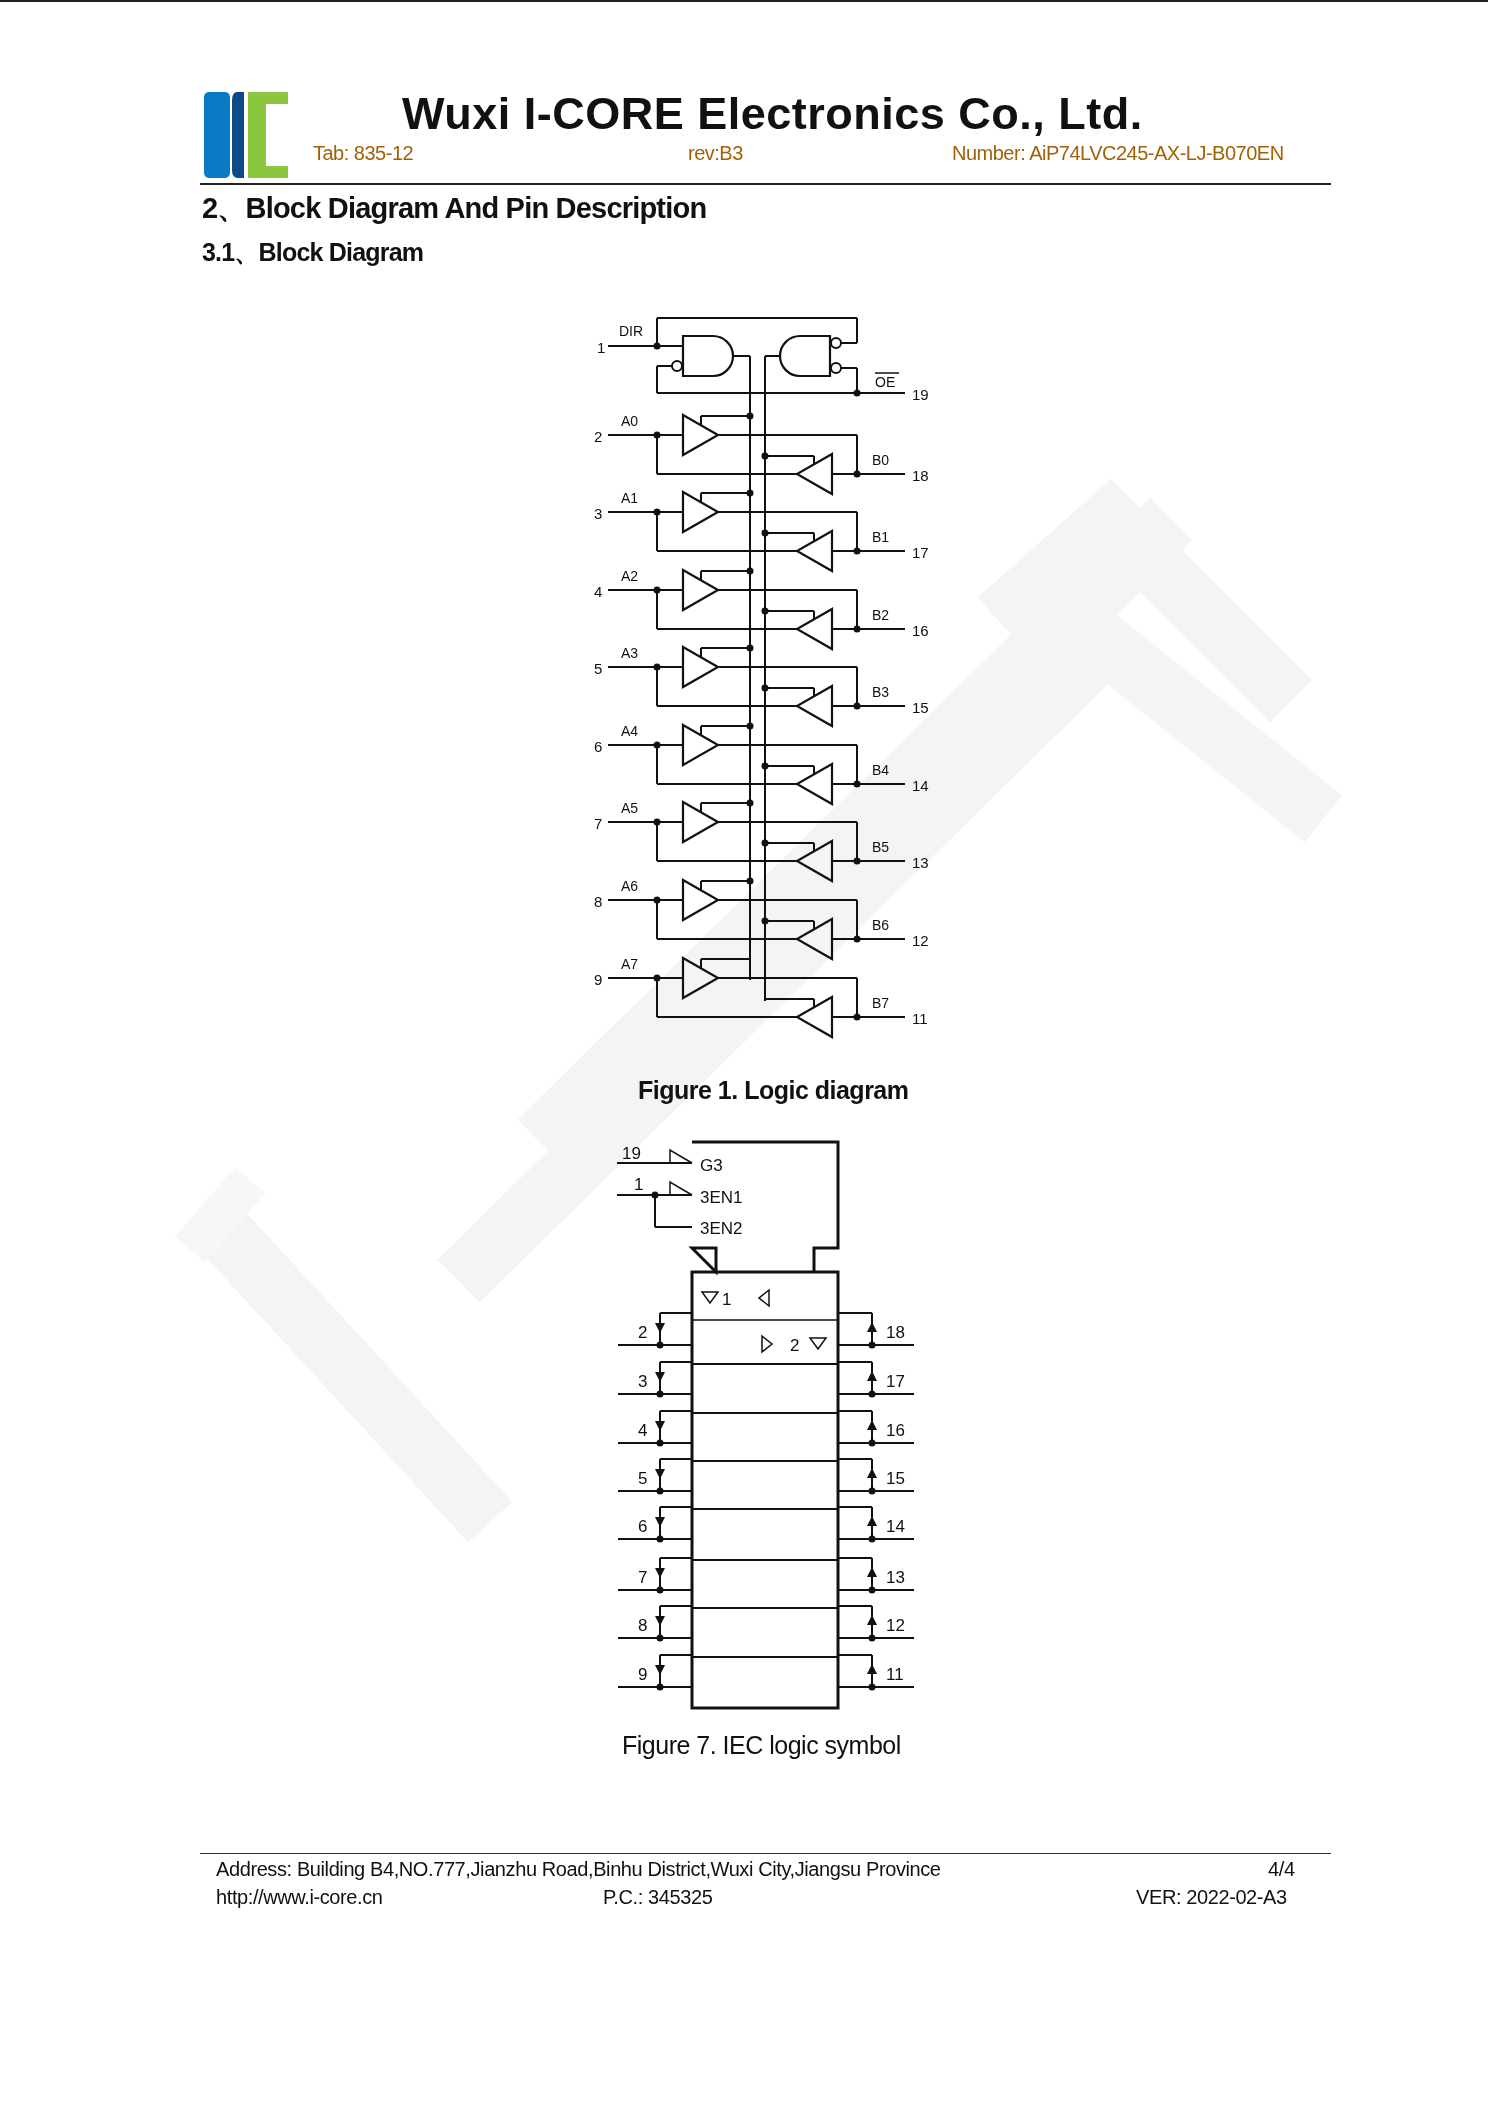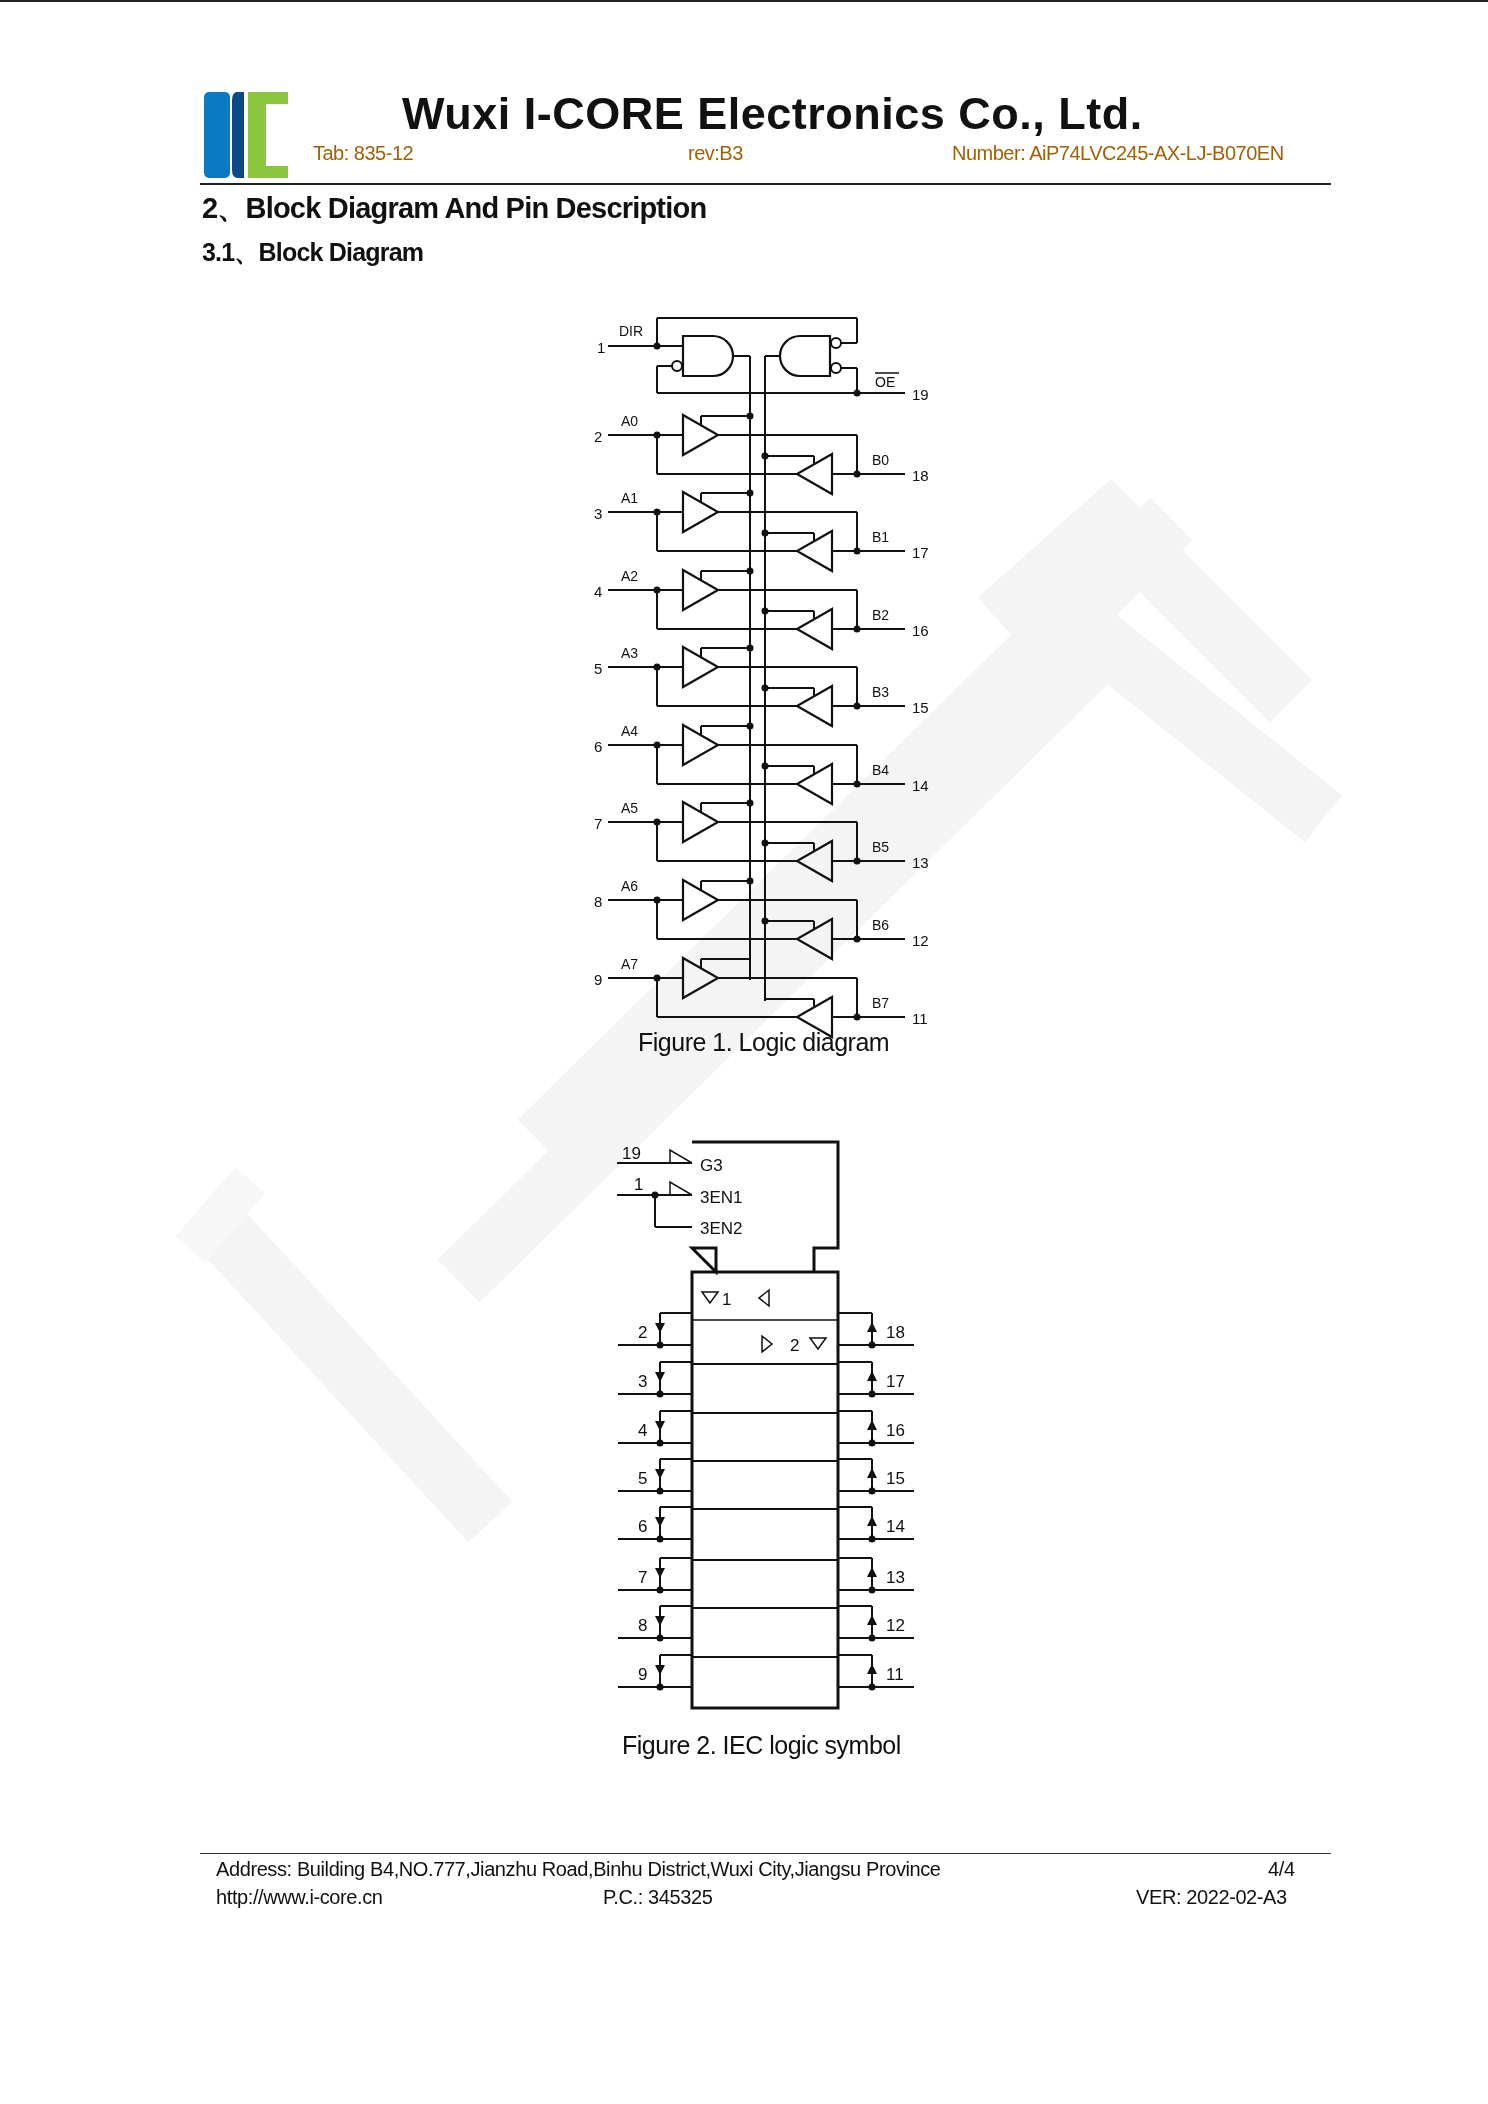--- a/index.html
+++ b/index.html
@@ -246,21 +246,21 @@
       <text x="594" y="907" font-size="15" text-anchor="start" stroke="none">8</text>
       <text x="621" y="891" font-size="14" text-anchor="start" stroke="none">A6</text>
       <text x="872" y="930" font-size="14" text-anchor="start" stroke="none">B6</text>
       <text x="912" y="946" font-size="15" text-anchor="start" stroke="none">12</text>
       <text x="594" y="985" font-size="15" text-anchor="start" stroke="none">9</text>
       <text x="621" y="969" font-size="14" text-anchor="start" stroke="none">A7</text>
       <text x="872" y="1008" font-size="14" text-anchor="start" stroke="none">B7</text>
       <text x="912" y="1024" font-size="15" text-anchor="start" stroke="none">11</text>
     </g>
 </svg>
-<div class="abs caption" style="left:638px; top:1028px;">Figure 1. Logic diagram</div>
+<div class="abs caption" style="left:638px; top:1076px;font-weight:bold;">Figure 1. Logic diagram</div>
 
 <svg class="fig" id="fig2" width="1488" height="2104" viewBox="0 0 1488 2104">
   <g id="fig2-static" stroke="#111" stroke-width="2" fill="none">
       <path d="M 692 1142 L 838 1142 L 838 1248 L 814 1248 L 814 1272 M 716 1272 L 716 1248 L 692 1248 Z" stroke-width="3"></path>
       <line x1="617" y1="1163" x2="692" y2="1163" stroke-width="2"></line>
       <path d="M 670 1163 L 670 1150 L 692 1163" stroke-width="1.5"></path>
       <line x1="617" y1="1195" x2="692" y2="1195" stroke-width="2"></line>
       <path d="M 670 1195 L 670 1182 L 692 1195" stroke-width="1.5"></path>
       <circle cx="655" cy="1195" r="3.5" fill="#111" stroke="none"></circle>
       <line x1="655" y1="1195" x2="655" y2="1227" stroke-width="2"></line>
@@ -378,20 +378,20 @@
       <text x="638" y="1532" font-size="17" text-anchor="start" stroke="none">6</text>
       <text x="886" y="1532" font-size="17" text-anchor="start" stroke="none">14</text>
       <text x="638" y="1583" font-size="17" text-anchor="start" stroke="none">7</text>
       <text x="886" y="1583" font-size="17" text-anchor="start" stroke="none">13</text>
       <text x="638" y="1631" font-size="17" text-anchor="start" stroke="none">8</text>
       <text x="886" y="1631" font-size="17" text-anchor="start" stroke="none">12</text>
       <text x="638" y="1680" font-size="17" text-anchor="start" stroke="none">9</text>
       <text x="886" y="1680" font-size="17" text-anchor="start" stroke="none">11</text>
     </g>
 </svg>
-<div class="abs caption" style="left:622px; top:1731px;">Figure 2. IEC logic symbol</div>
+<div class="abs caption" style="left:622px; top:1731px;">Figure 7. IEC logic symbol</div>
 
 <div class="ftr-rule"></div>
 <div class="abs ftr" style="left:216px; top:1858px;">Address:   Building B4,NO.777,Jianzhu Road,Binhu District,Wuxi City,Jiangsu Province</div>
 <div class="abs ftr" style="left:216px; top:1886px;">http://www.i-core.cn</div>
 <div class="abs ftr" style="left:603px; top:1886px;">P.C.:  345325</div>
 <div class="abs ftr" style="left:1268px; top:1858px;">4/4</div>
 <div class="abs ftr" style="left:1136px; top:1886px;">VER:  2022-02-A3</div>
 
 </body></html>

